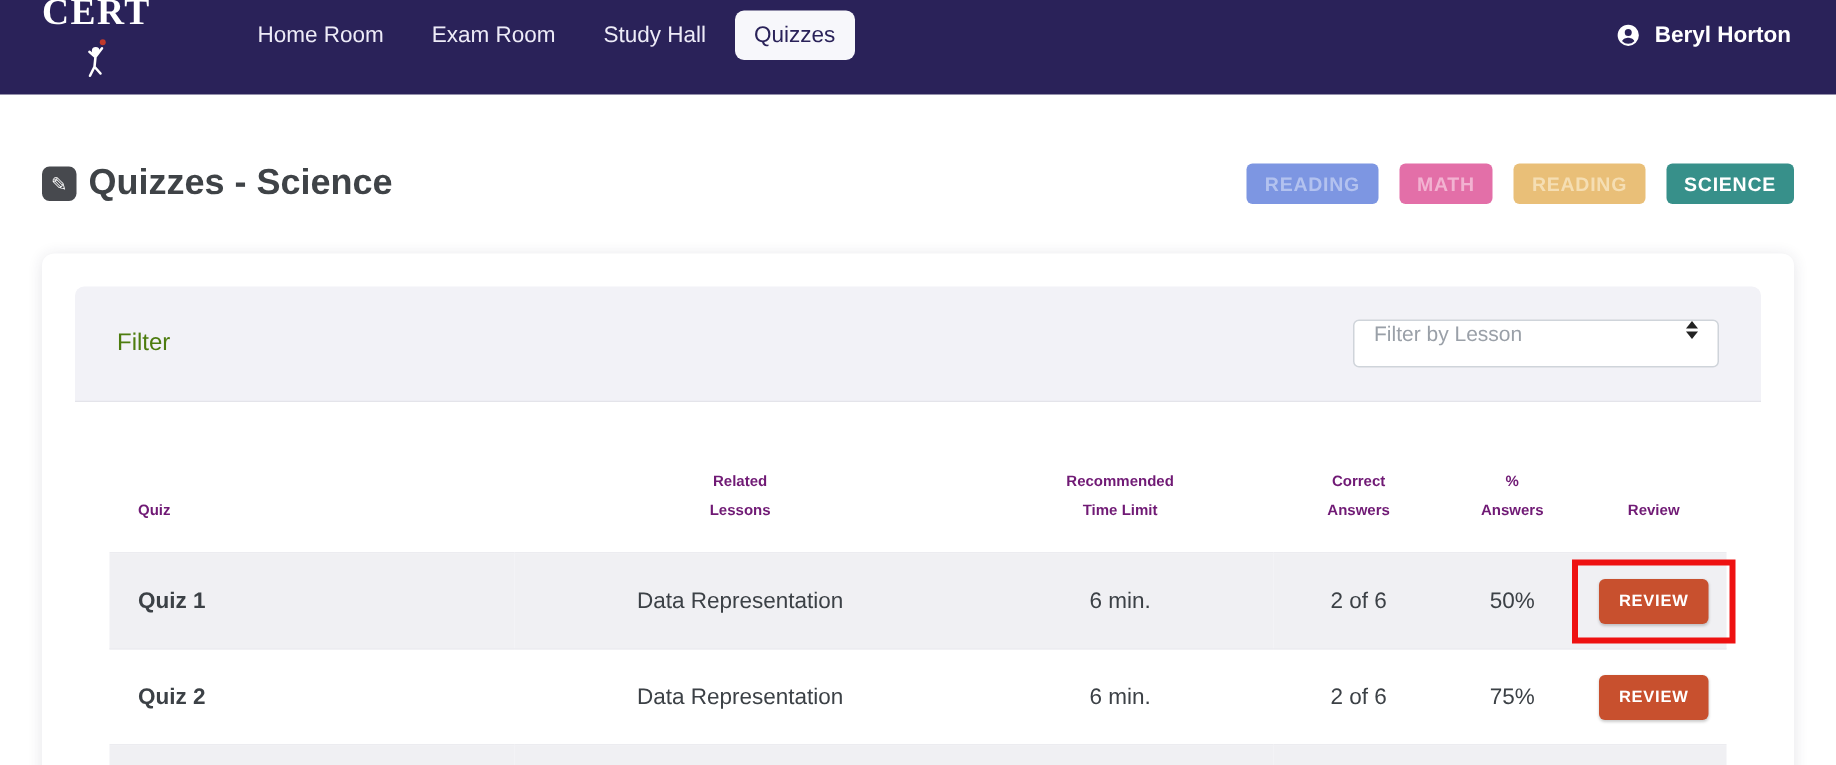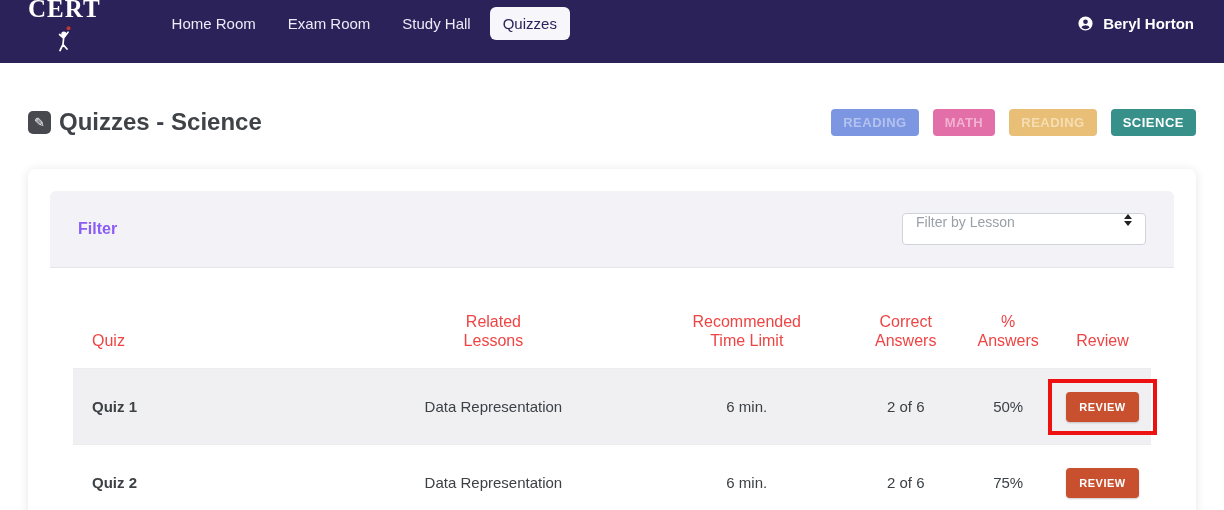--- a/index.html
+++ b/index.html
@@ -75,21 +75,21 @@
     padding:22px 22px 40px;
     min-height:400px;
   }
   .filter-panel{
     background:var(--panel-gray);
     border-bottom:1px solid #e4e4ea;
     border-radius:6px 6px 0 0;
     padding:22px 28px;
     display:flex;align-items:center;justify-content:space-between;
   }
-  .filter-label{font-size:16px;font-weight:bold;color:#8b5cf6;}
+  .filter-label{font-size:16px;font-weight:normal;color:#4d7c0f;}
   .lesson-select{
     width:244px;height:32px;
     background:#fff;border:1px solid #cfd4da;border-radius:4px;
     display:flex;align-items:flex-start;justify-content:space-between;
     padding:0 13px;cursor:pointer;
   }
   .lesson-select .placeholder{color:#9aa0a8;font-size:14px;}
   .caret-updown{display:flex;flex-direction:column;gap:2px;}
   .caret-updown i{display:block;width:0;height:0;border-left:4px solid transparent;border-right:4px solid transparent;}
   .caret-updown .up{border-bottom:5px solid #222;}
@@ -97,29 +97,29 @@
   
   table{
     width:calc(100% - 46px);
     margin:0 23px;
     border-collapse:collapse;
     table-layout:fixed;
   }
   col.c-quiz{width:25%}col.c-lessons{width:28%}col.c-time{width:19%}
   col.c-correct{width:10.5%}col.c-reviewed{width:8.5%}col.c-review{width:9%}
   th{
-    font-size:16px;font-weight:normal;color:#ef4444;
+    font-size:10px;font-weight:bold;color:#701a75;
     vertical-align:bottom;text-align:center;
     padding:44px 4px 18px;line-height:19px;
   }
   th:first-child{text-align:left;padding-left:19px;}
   th span{display:block;}
   td{
     font-size:15px;color:#3c4146;text-align:center;
-    height:76px;padding:0 4px;
+    height:64px;padding:0 4px;
   }
   td:first-child{text-align:left;padding-left:19px;font-weight:bold;}
   tbody tr{border-top:1px solid #ececf0;}
   tbody tr:nth-child(odd){background:var(--row-gray);}
   .review-wrap{position:relative;display:inline-block;}
   .btn-review{
     background:var(--orange);color:#fff;border:none;border-radius:4px;
     font-family:"Liberation Sans",sans-serif;
     font-size:11px;font-weight:bold;letter-spacing:.5px;
     padding:9px 13px;cursor:pointer;

